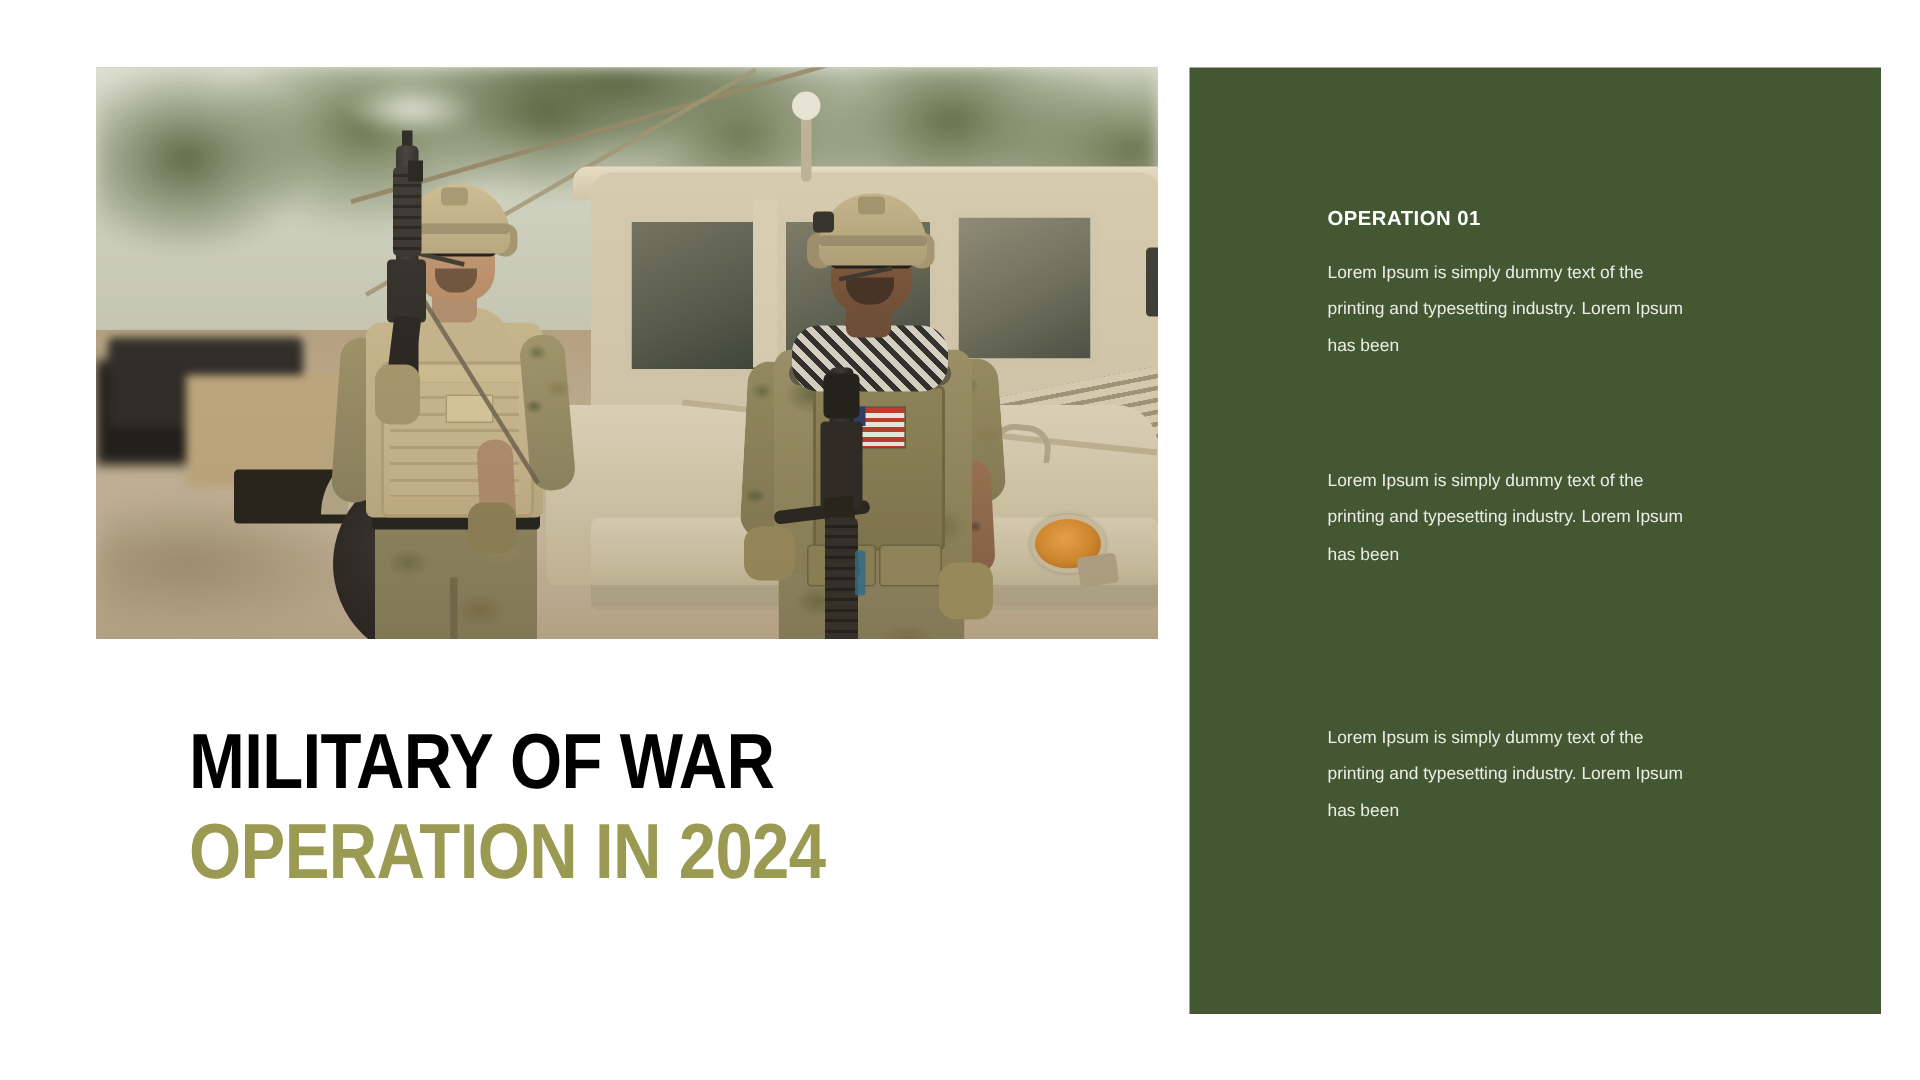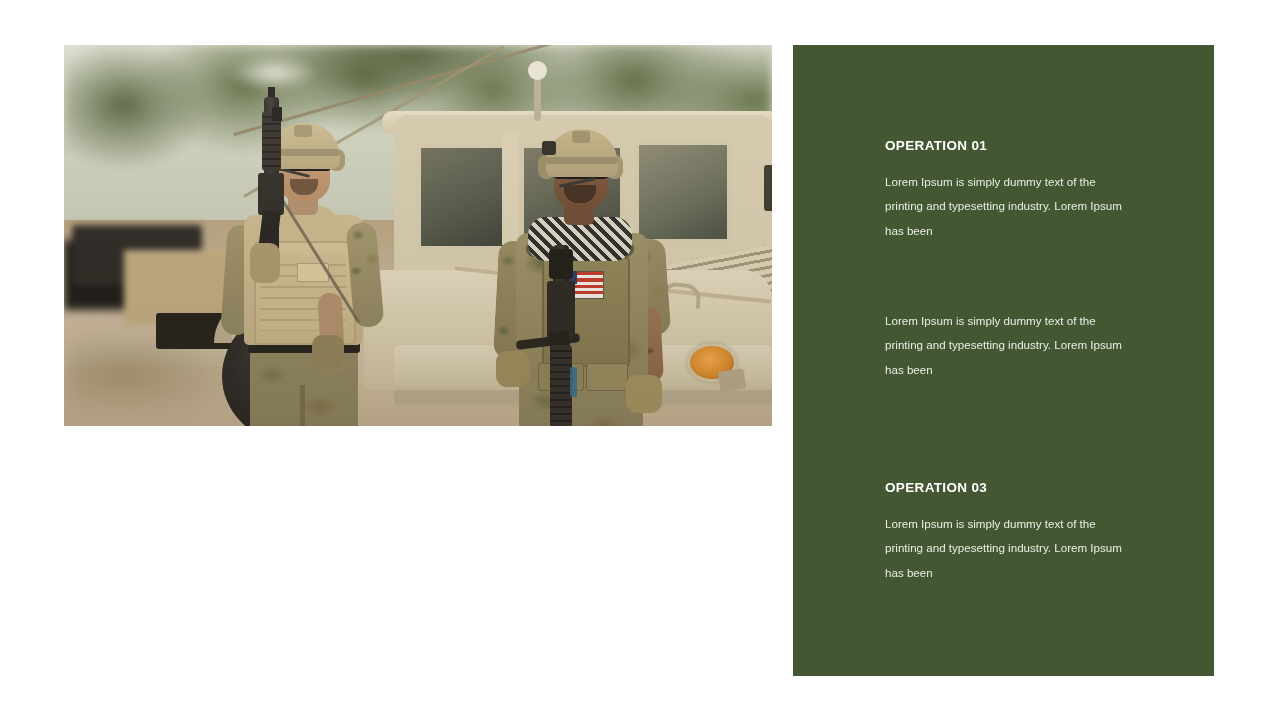--- a/index.html
+++ b/index.html
@@ -644,20 +644,21 @@
   #title-line-2 { color: #9a9a52; }
 
   
   #green-panel {
     position: absolute;
     left: 793px;
     top: 45px;
     width: 421px;
     height: 631px;
     background: #425732;
+    padding-left: 40px;
   }
   .op-block { position: absolute; left: 92px; width: 250px; }
   #op-block-0 { top: 93px; }
   #op-block-1 { top: 264px; }
   #op-block-2 { top: 435px; }
 
   .op-heading {
     font-family: "Liberation Sans", sans-serif;
     font-weight: 700;
     font-size: 13.5px;
@@ -784,32 +785,35 @@
     <div class="photo-layer r2-receiver"></div>
     <div class="photo-layer r2-mag"></div>
     <div class="photo-layer r2-handguard"></div>
     <div class="photo-layer r2-accent"></div>
     <div class="photo-layer s2-gloveR"></div>
     <div class="photo-layer s2-gloveL"></div>
 
     <div class="photo-layer photo-grade"></div>
   </div>
 
+  <div id="title-block">
+    <div class="title-line" id="title-line-1">MILITARY OF WAR</div>
+    <div class="title-line" id="title-line-2">OPERATION IN 2024</div>
+  </div>
 
   <div id="green-panel">
 
     <div class="op-block" id="op-block-0">
       <div class="op-heading">OPERATION 01</div>
       <div class="op-body">Lorem Ipsum is simply dummy text of the printing and typesetting industry. Lorem Ipsum has been</div>
     </div>
 
     <div class="op-block" id="op-block-1">
       <div class="op-body">Lorem Ipsum is simply dummy text of the printing and typesetting industry. Lorem Ipsum has been</div>
     </div>
 
     <div class="op-block" id="op-block-2">
-      <div class="op-heading">OPERATION 03</div>
       <div class="op-body">Lorem Ipsum is simply dummy text of the printing and typesetting industry. Lorem Ipsum has been</div>
     </div>
 
   </div>
 
 </div>
 
 </body></html>

